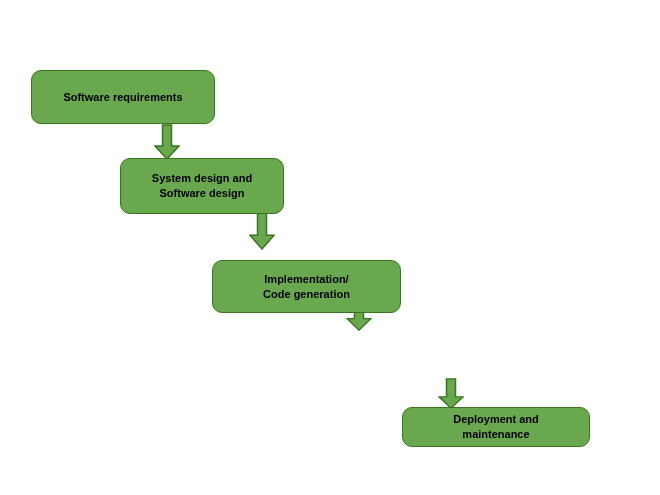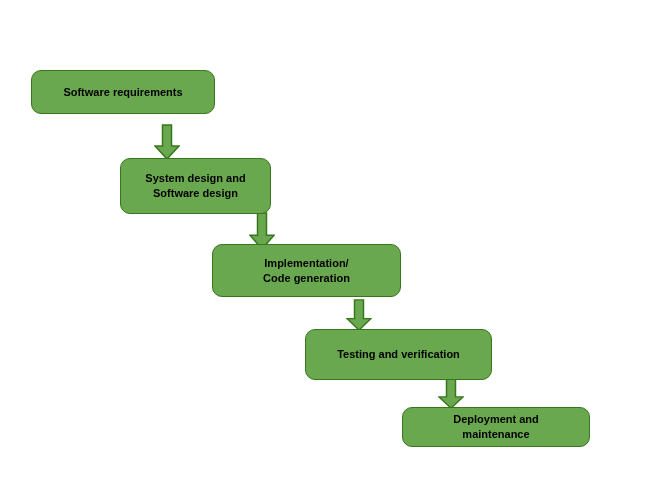--- a/index.html
+++ b/index.html
@@ -42,49 +42,46 @@
       position: absolute;
       z-index: 1;
       display: block;
     }
   </style>
 </head>
 <body>
 
 <div class="canvas">
 
-  <div class="step-box" style="left:31px; top:70px; width:184px; height:44px;">
+  <div class="step-box" style="left:31px; top:70px; width:184px; height:54px;">
     <span class="box-label">Software requirements</span>
   </div>
 
   <svg class="arrow" style="left:154px; top:124px; width:26px; height:36px;" viewBox="0 0 26 36" preserveAspectRatio="none">
     <polygon points="8.5,1 17.5,1 17.5,22 25,22 13,35 1,22 8.5,22" fill="#6aa84f" stroke="#38761d" stroke-width="1.5"></polygon>
   </svg>
 
-  <div class="step-box" style="left:120px; top:158px; width:151px; height:56px;">
+  <div class="step-box" style="left:120px; top:158px; width:164px; height:56px;">
     <span class="box-label">System design and
 Software design</span>
   </div>
 
   <svg class="arrow" style="left:249px; top:212px; width:26px; height:38px;" viewBox="0 0 26 36" preserveAspectRatio="none">
     <polygon points="8.5,1 17.5,1 17.5,22 25,22 13,35 1,22 8.5,22" fill="#6aa84f" stroke="#38761d" stroke-width="1.5"></polygon>
   </svg>
 
-  <div class="step-box" style="left:212px; top:244px; width:189px; height:53px;">
+  <div class="step-box" style="left:212px; top:260px; width:189px; height:53px;">
     <span class="box-label">Implementation/
 Code generation</span>
   </div>
 
   <svg class="arrow" style="left:346px; top:299px; width:26px; height:32px;" viewBox="0 0 26 36" preserveAspectRatio="none">
     <polygon points="8.5,1 17.5,1 17.5,22 25,22 13,35 1,22 8.5,22" fill="#6aa84f" stroke="#38761d" stroke-width="1.5"></polygon>
   </svg>
 
-  <div class="step-box" style="left:305px; top:329px; width:187px; height:51px;">
-    <span class="box-label">Testing and verification</span>
-  </div>
 
   <svg class="arrow" style="left:438px; top:378px; width:26px; height:31px;" viewBox="0 0 26 36" preserveAspectRatio="none">
     <polygon points="8.5,1 17.5,1 17.5,22 25,22 13,35 1,22 8.5,22" fill="#6aa84f" stroke="#38761d" stroke-width="1.5"></polygon>
   </svg>
 
   <div class="step-box" style="left:402px; top:407px; width:188px; height:40px;">
     <span class="box-label">Deployment and
 maintenance</span>
   </div>
 

